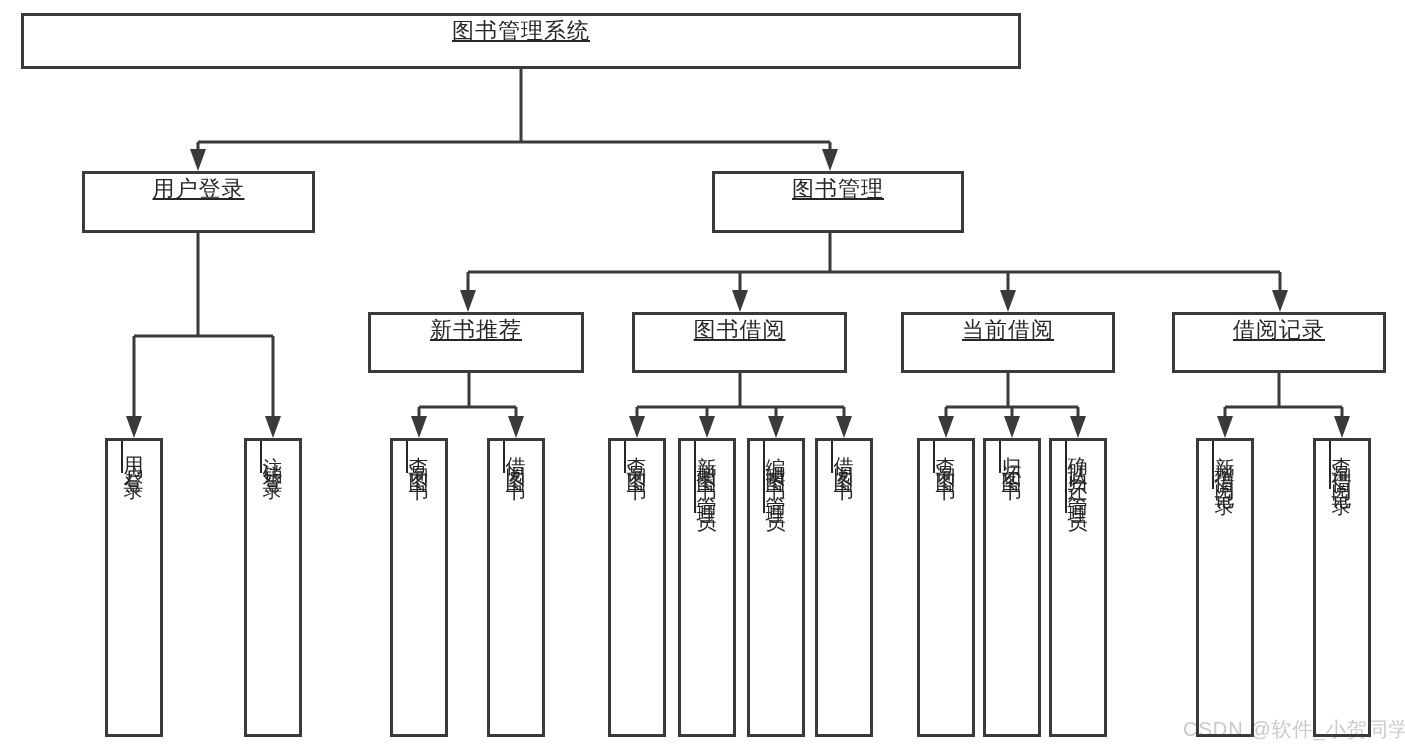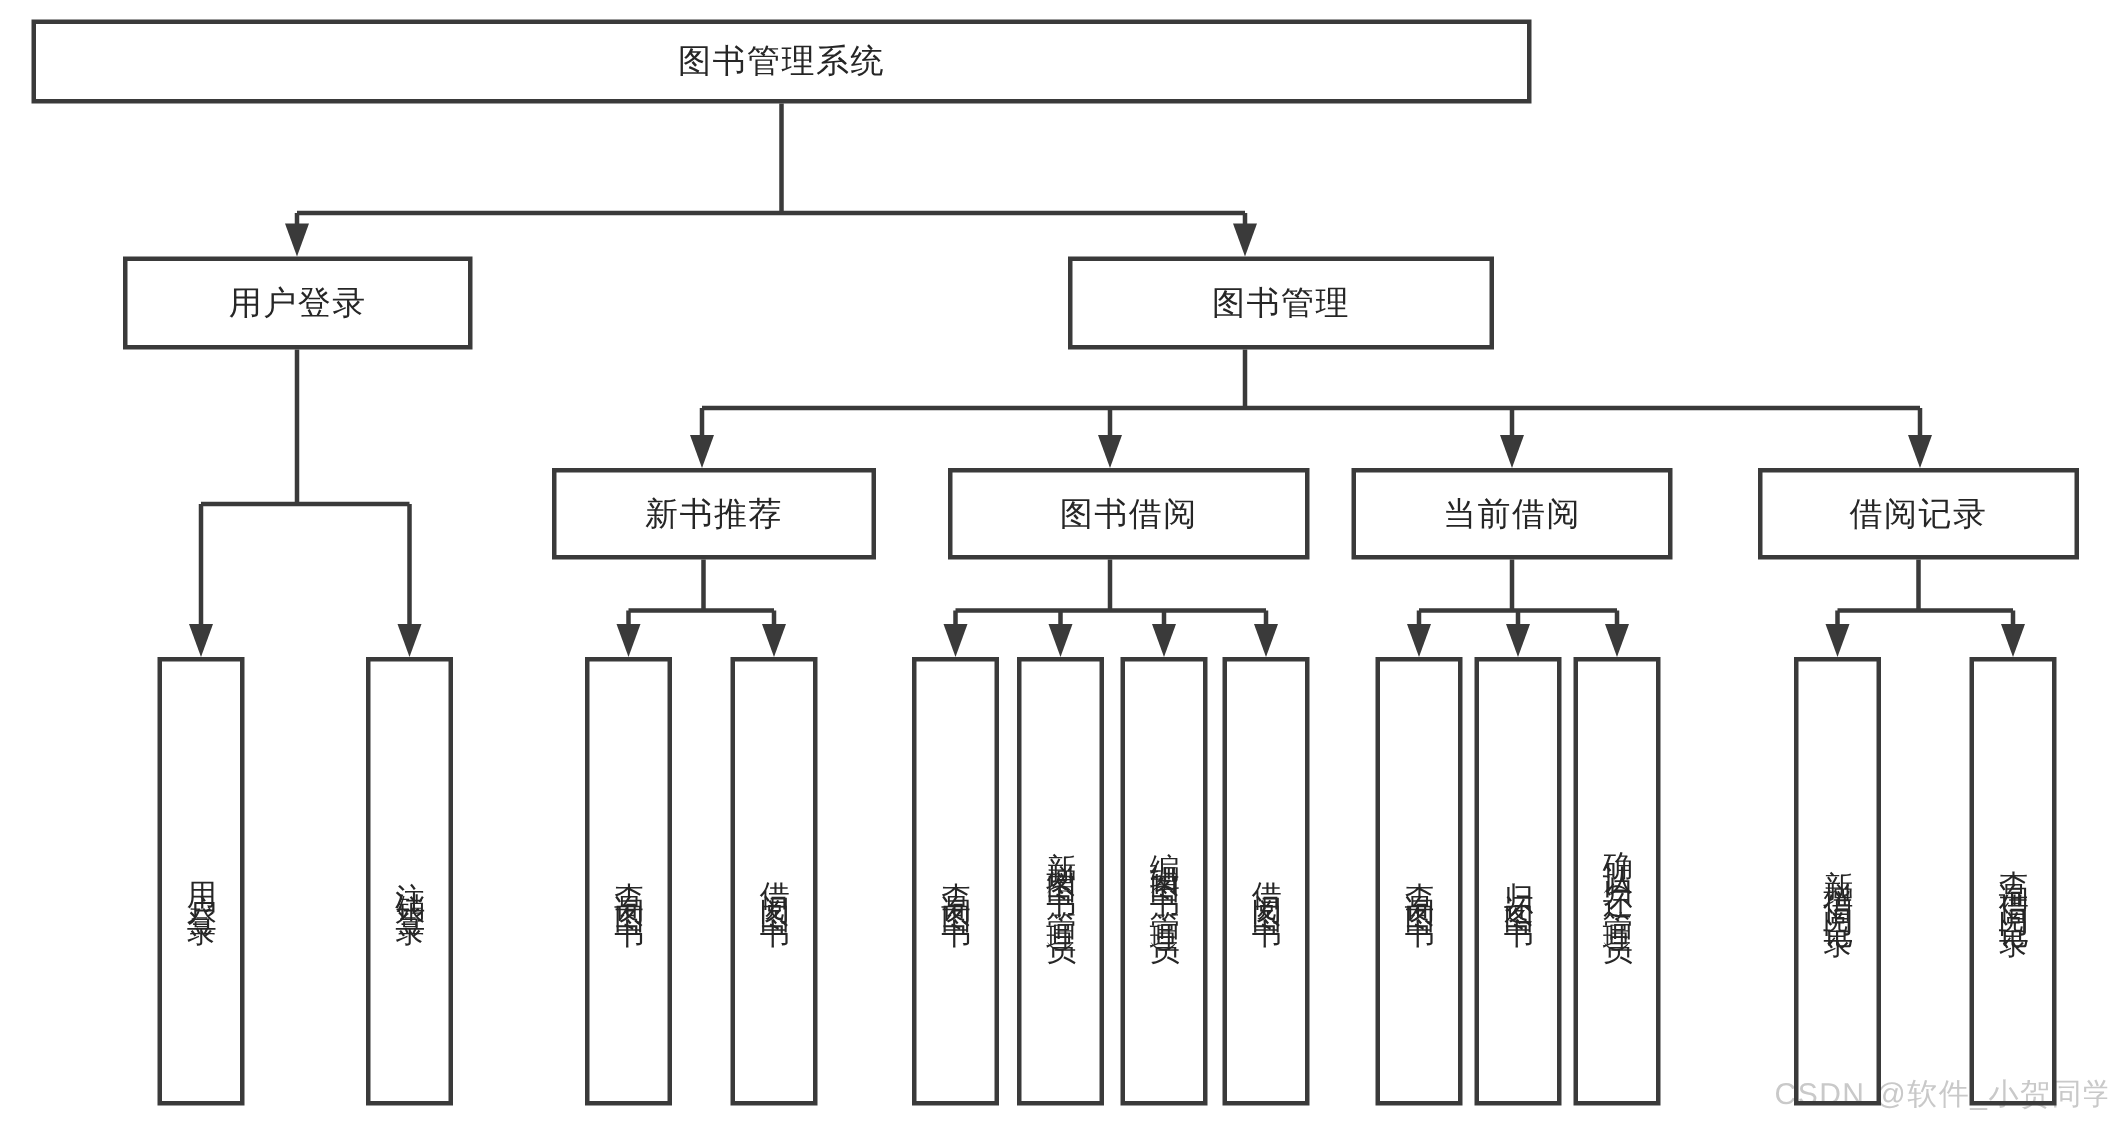--- a/index.html
+++ b/index.html
@@ -15,23 +15,24 @@
     background:var(--bg);
     overflow:hidden;
     font-family:"Liberation Sans","DejaVu Sans",sans-serif;
   }
   .connector-layer{position:absolute;left:0;top:0;z-index:1;}
   .node{
     position:absolute;
     box-sizing:border-box;
     border:3px solid var(--line);
     background:transparent;
-    display:flex;align-items:center;justify-content:center;
+    display:flex;justify-content:center;
     color:var(--text);
     z-index:2;
+    text-decoration:underline;
   }
   .hbox{font-size:22px;letter-spacing:1px;}
   .vbox{font-size:20px;}
   .vbox .lbl{
     writing-mode:vertical-rl;
     text-orientation:mixed;
     letter-spacing:8px;
     line-height:1;
     white-space:nowrap;
   }
@@ -84,28 +85,28 @@
       </g>
   </svg>
 
   <div class="node hbox" style="left:21px;top:13px;width:1000px;height:56px;">
     <span class="lbl">图书管理系统</span>
   </div>
 
   <div class="node hbox" style="left:82px;top:171px;width:233px;height:62px;">
     <span class="lbl">用户登录</span>
   </div>
-  <div class="node hbox" style="left:712px;top:171px;width:284px;height:62px;">
+  <div class="node hbox" style="left:712px;top:171px;width:252px;height:62px;">
     <span class="lbl">图书管理</span>
   </div>
 
   <div class="node hbox" style="left:368px;top:312px;width:216px;height:61px;">
     <span class="lbl">新书推荐</span>
   </div>
-  <div class="node hbox" style="left:632px;top:312px;width:241px;height:61px;">
+  <div class="node hbox" style="left:632px;top:312px;width:215px;height:61px;">
     <span class="lbl">图书借阅</span>
   </div>
   <div class="node hbox" style="left:901px;top:312px;width:214px;height:61px;">
     <span class="lbl">当前借阅</span>
   </div>
   <div class="node hbox" style="left:1172px;top:312px;width:214px;height:61px;">
     <span class="lbl">借阅记录</span>
   </div>
 
   <div class="node vbox" style="left:105px;top:438px;width:58px;height:299px;">

